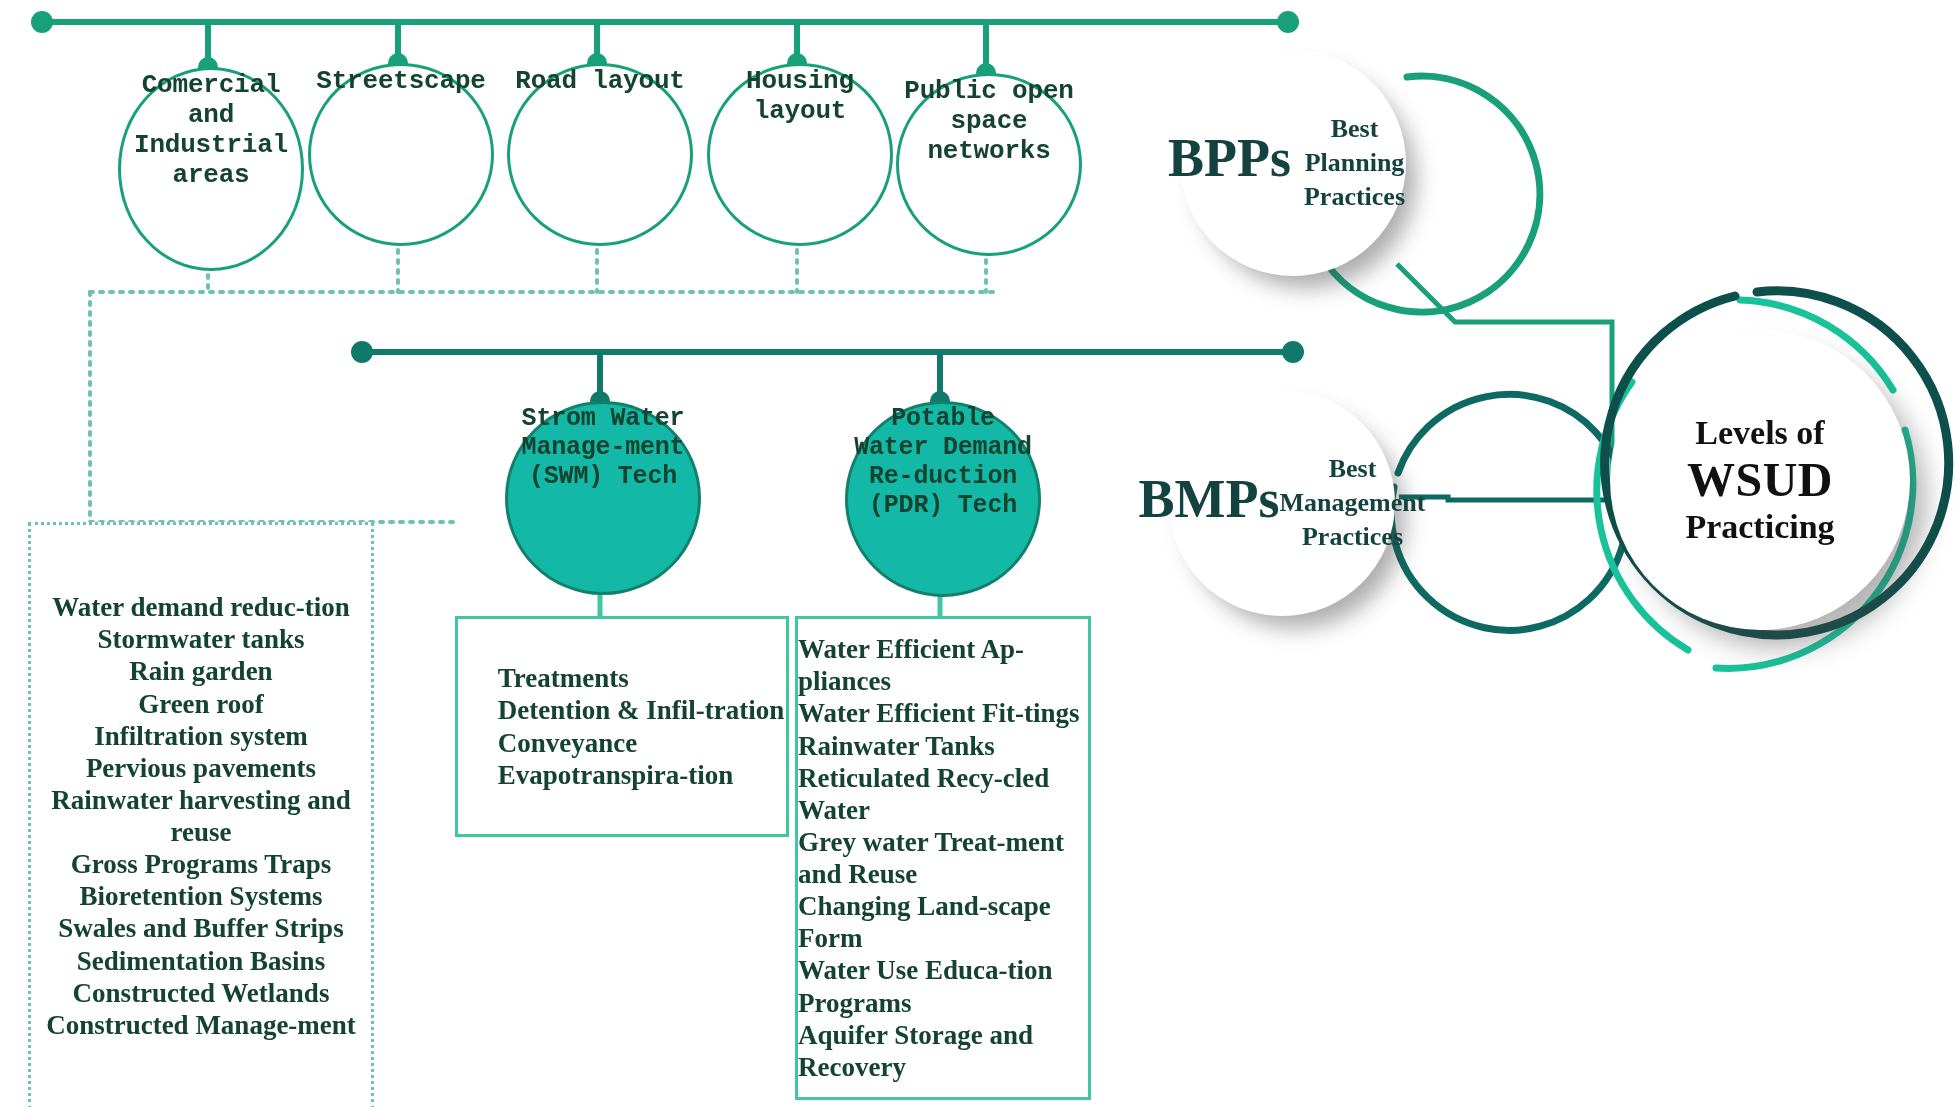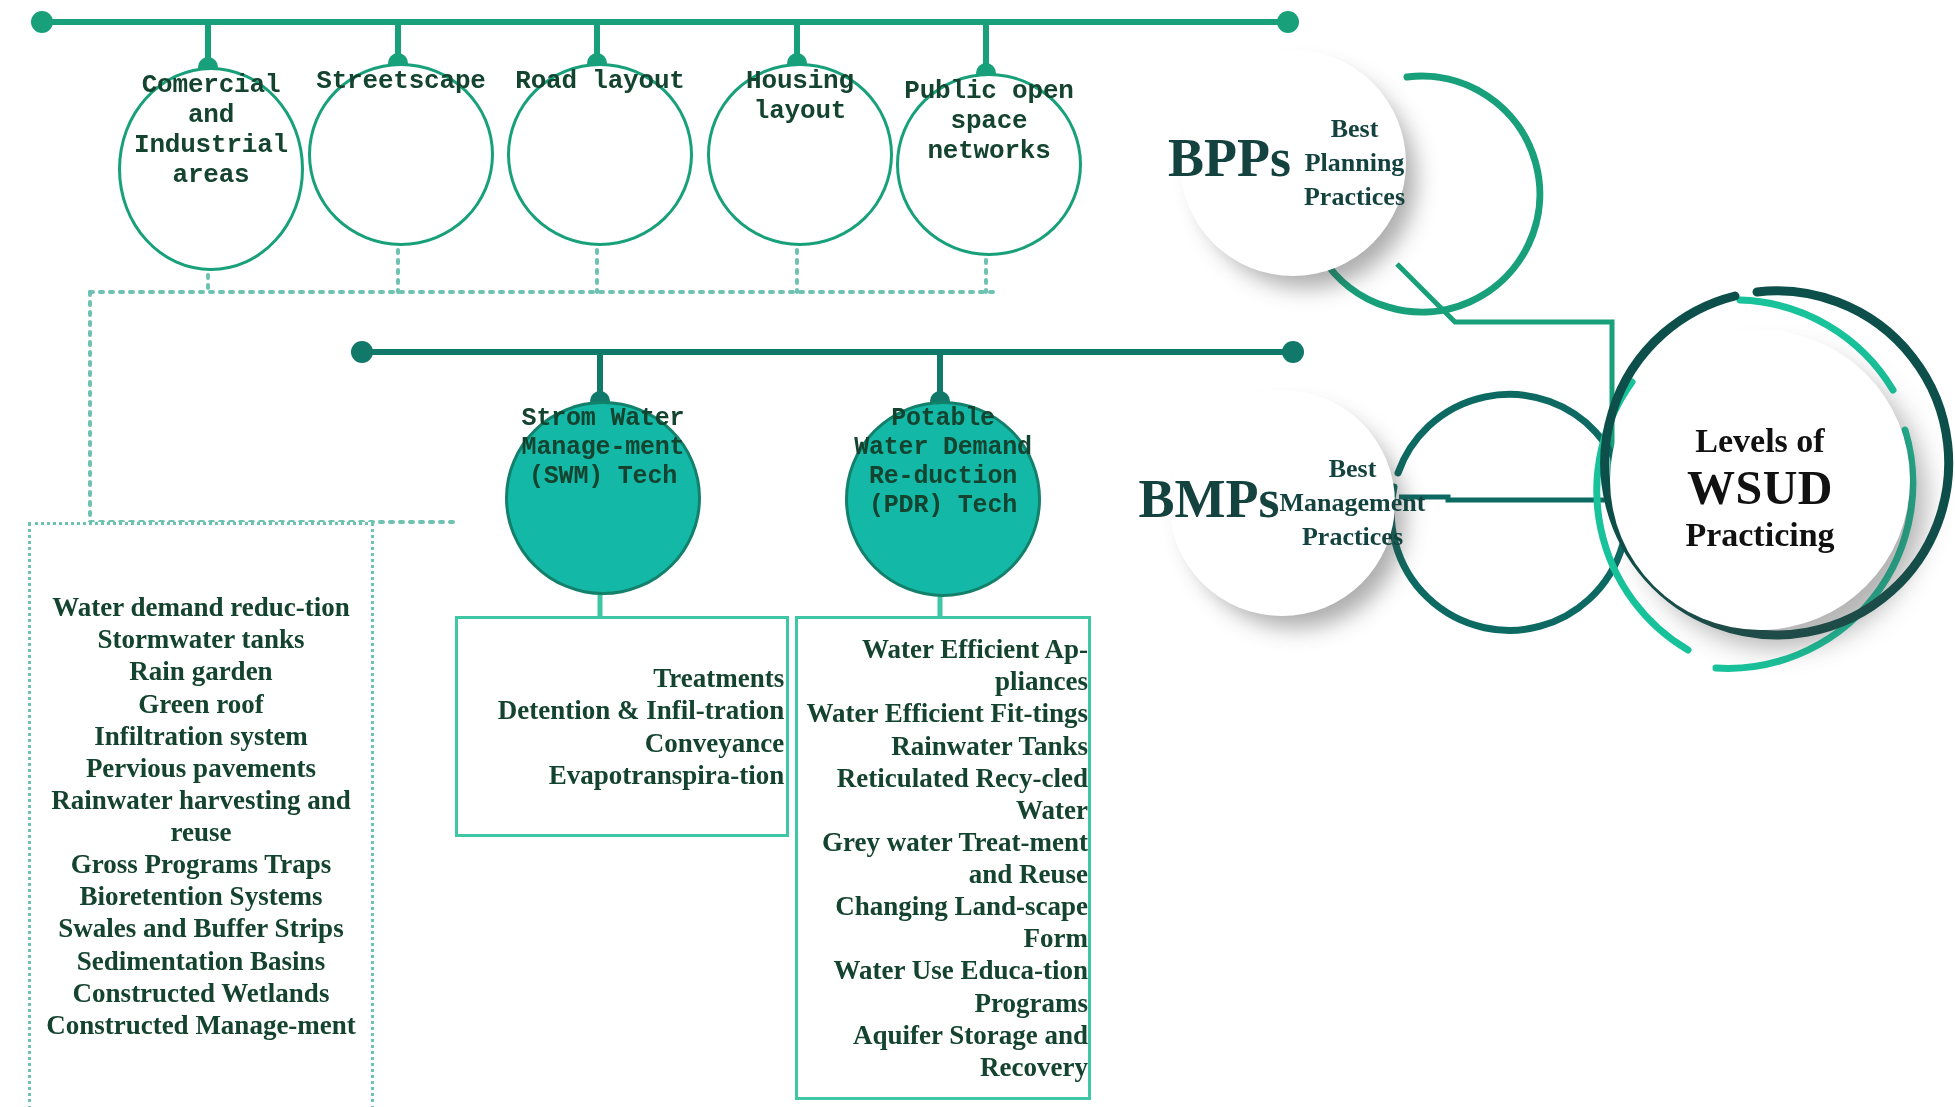--- a/index.html
+++ b/index.html
@@ -24,21 +24,21 @@
   
   .midc{border:3px solid #12806a;background:#14b8a6;border-radius:50%;}
   .midc .txt{font-size:25px;}
 
   
   .boxsolid{
     position:absolute;border:3px solid #3fc6a4;background:#ffffff;
     display:flex;align-items:center;justify-content:center;
   }
   .boxsolid .txt{
-    text-align:right;color:#14432f;font-weight:bold;font-size:27px;line-height:1.19;
+    text-align:left;color:#14432f;font-weight:bold;font-size:27px;line-height:1.19;
   }
   .boxdot{
     position:absolute;border:3px dotted #6fc2b2;background:#ffffff;
     display:flex;align-items:center;justify-content:center;
   }
   .boxdot .txt{
     text-align:center;color:#14432f;font-weight:bold;font-size:27px;line-height:1.19;
   }
 
   
@@ -56,21 +56,21 @@
   .badge .abbr{font-weight:bold;line-height:1;}
   .badge .sub{font-weight:bold;line-height:1.32;}
 
   
   #wsud-node{position:absolute;}
   #wsud-node .disc{
     position:absolute;left:58px;top:52px;width:300px;height:300px;border-radius:50%;
     background:#ffffff;box-shadow:18px 20px 26px -2px rgba(70,70,70,0.40);
   }
   #wsud-node .inner{
-    position:absolute;left:58px;top:60px;width:300px;height:300px;
+    position:absolute;left:58px;top:52px;width:300px;height:300px;
     display:flex;flex-direction:column;align-items:center;justify-content:center;
     text-align:center;color:#111111;
   }
   #wsud-node .l1{font-size:34px;font-weight:bold;line-height:1.18;}
   #wsud-node .l2{font-size:48px;font-weight:bold;line-height:1.14;letter-spacing:0.5px;}
   #wsud-node .l3{font-size:34px;font-weight:bold;line-height:1.18;}
 </style>
 </head>
 <body>
 

